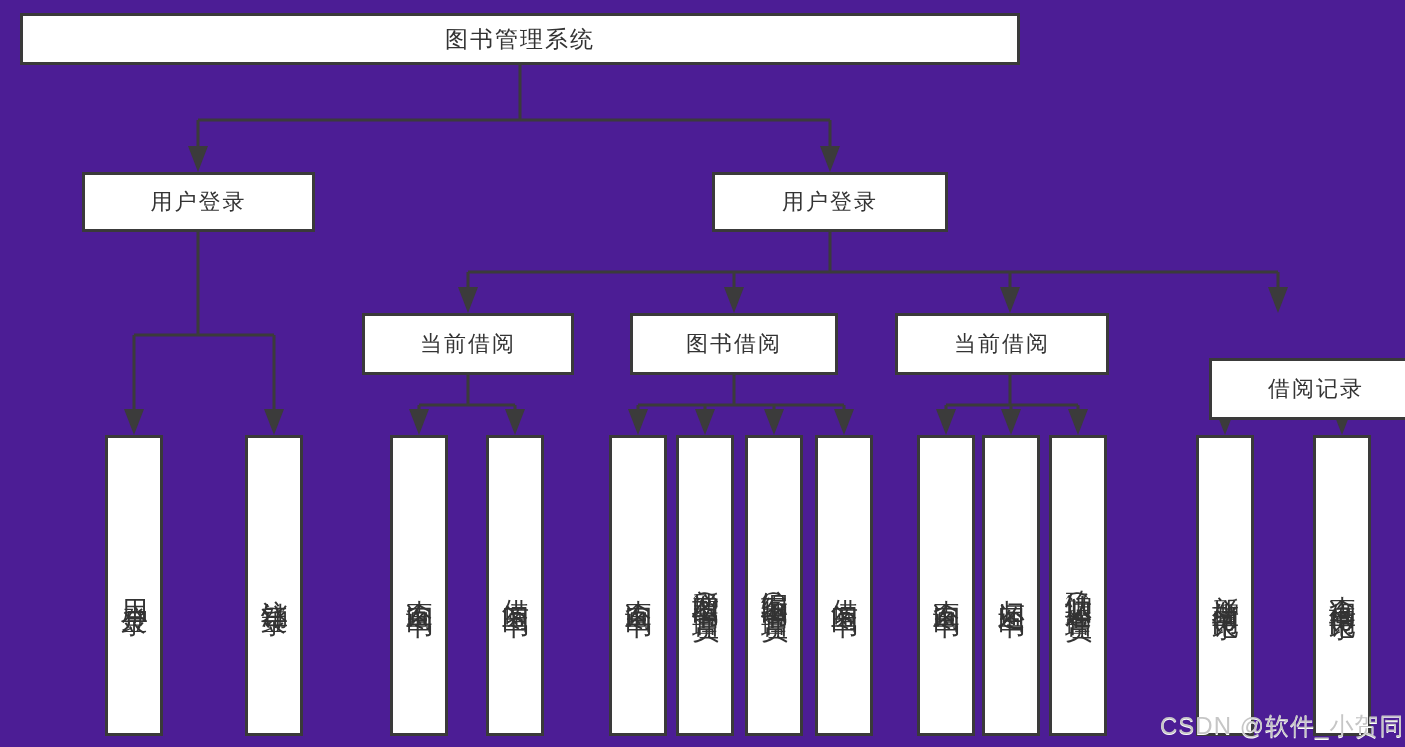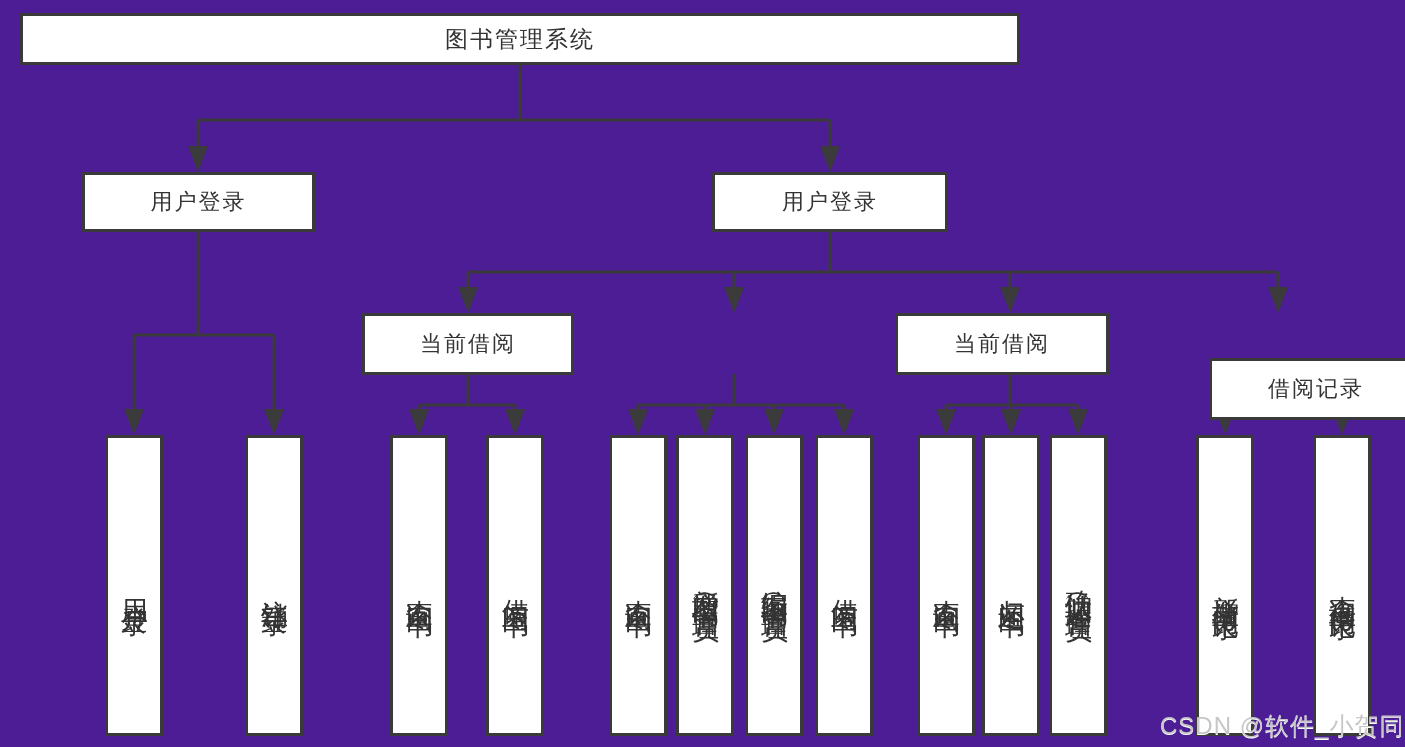--- a/index.html
+++ b/index.html
@@ -103,20 +103,23 @@
   <div class="box" style="left:82px; top:172px; width:233px; height:60px;">
     <span class="hlabel">用户登录</span>
   </div>
   <div class="box" style="left:712px; top:172px; width:236px; height:60px;">
     <span class="hlabel">用户登录</span>
   </div>
 
   <div class="box" style="left:362px; top:313px; width:212px; height:62px;">
     <span class="hlabel">当前借阅</span>
   </div>
+  <div class="box" style="left:630px; top:313px; width:208px; height:62px;">
+    <span class="hlabel">图书借阅</span>
+  </div>
   <div class="box" style="left:895px; top:313px; width:214px; height:62px;">
     <span class="hlabel">当前借阅</span>
   </div>
   <div class="box" style="left:1209px; top:313px; width:214px; height:62px;margin-top:45px;">
     <span class="hlabel">借阅记录</span>
   </div>
 
   <div class="box leaf" style="left:105px;">
     <span class="vlabel">用户登录</span>
   </div>

